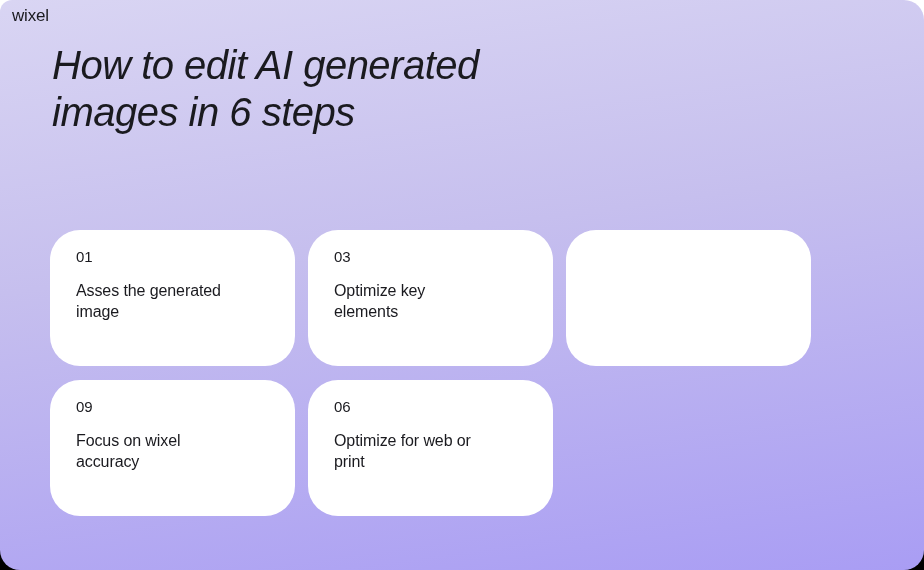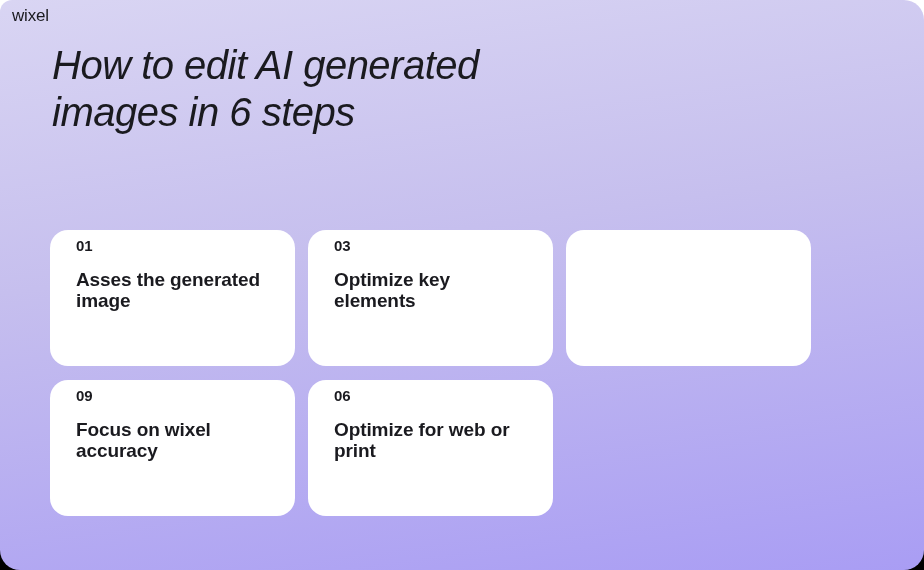--- a/index.html
+++ b/index.html
@@ -50,33 +50,32 @@
     position: absolute;
     left: 50px;
     top: 230px;
     display: grid;
     grid-template-columns: repeat(3, 245px);
     grid-auto-rows: 136px;
     gap: 14px 13px;
   }
   .card {
     background: var(--card, #ffffff);
-    border-radius: 18px;
+    border-radius: 30px;
     box-sizing: border-box;
-    padding: 7px 22px 0 26px;
-    font-weight: bold;
+    padding: 18px 22px 0 26px;
   }
   .num {
     font-size: 15px;
     line-height: 18px;
     color: var(--text, #1c1c20);
   }
   .label {
     margin-top: 14px;
-    font-size: 19px;
+    font-size: 16px;
     line-height: 21px;
     letter-spacing: -0.1px;
     color: var(--text, #1c1c20);
     white-space: pre-line;
   }
 </style>
 </head>
 <body style="--bg_top: #d9d5f3; --bg_mid: #c6bfee; --bg_bottom: #a99df4; --card: #ffffff; --text: #1a1a1f; --outside_top: #ffffff; --outside_bottom: #000000;">
 
 <div class="canvas">

